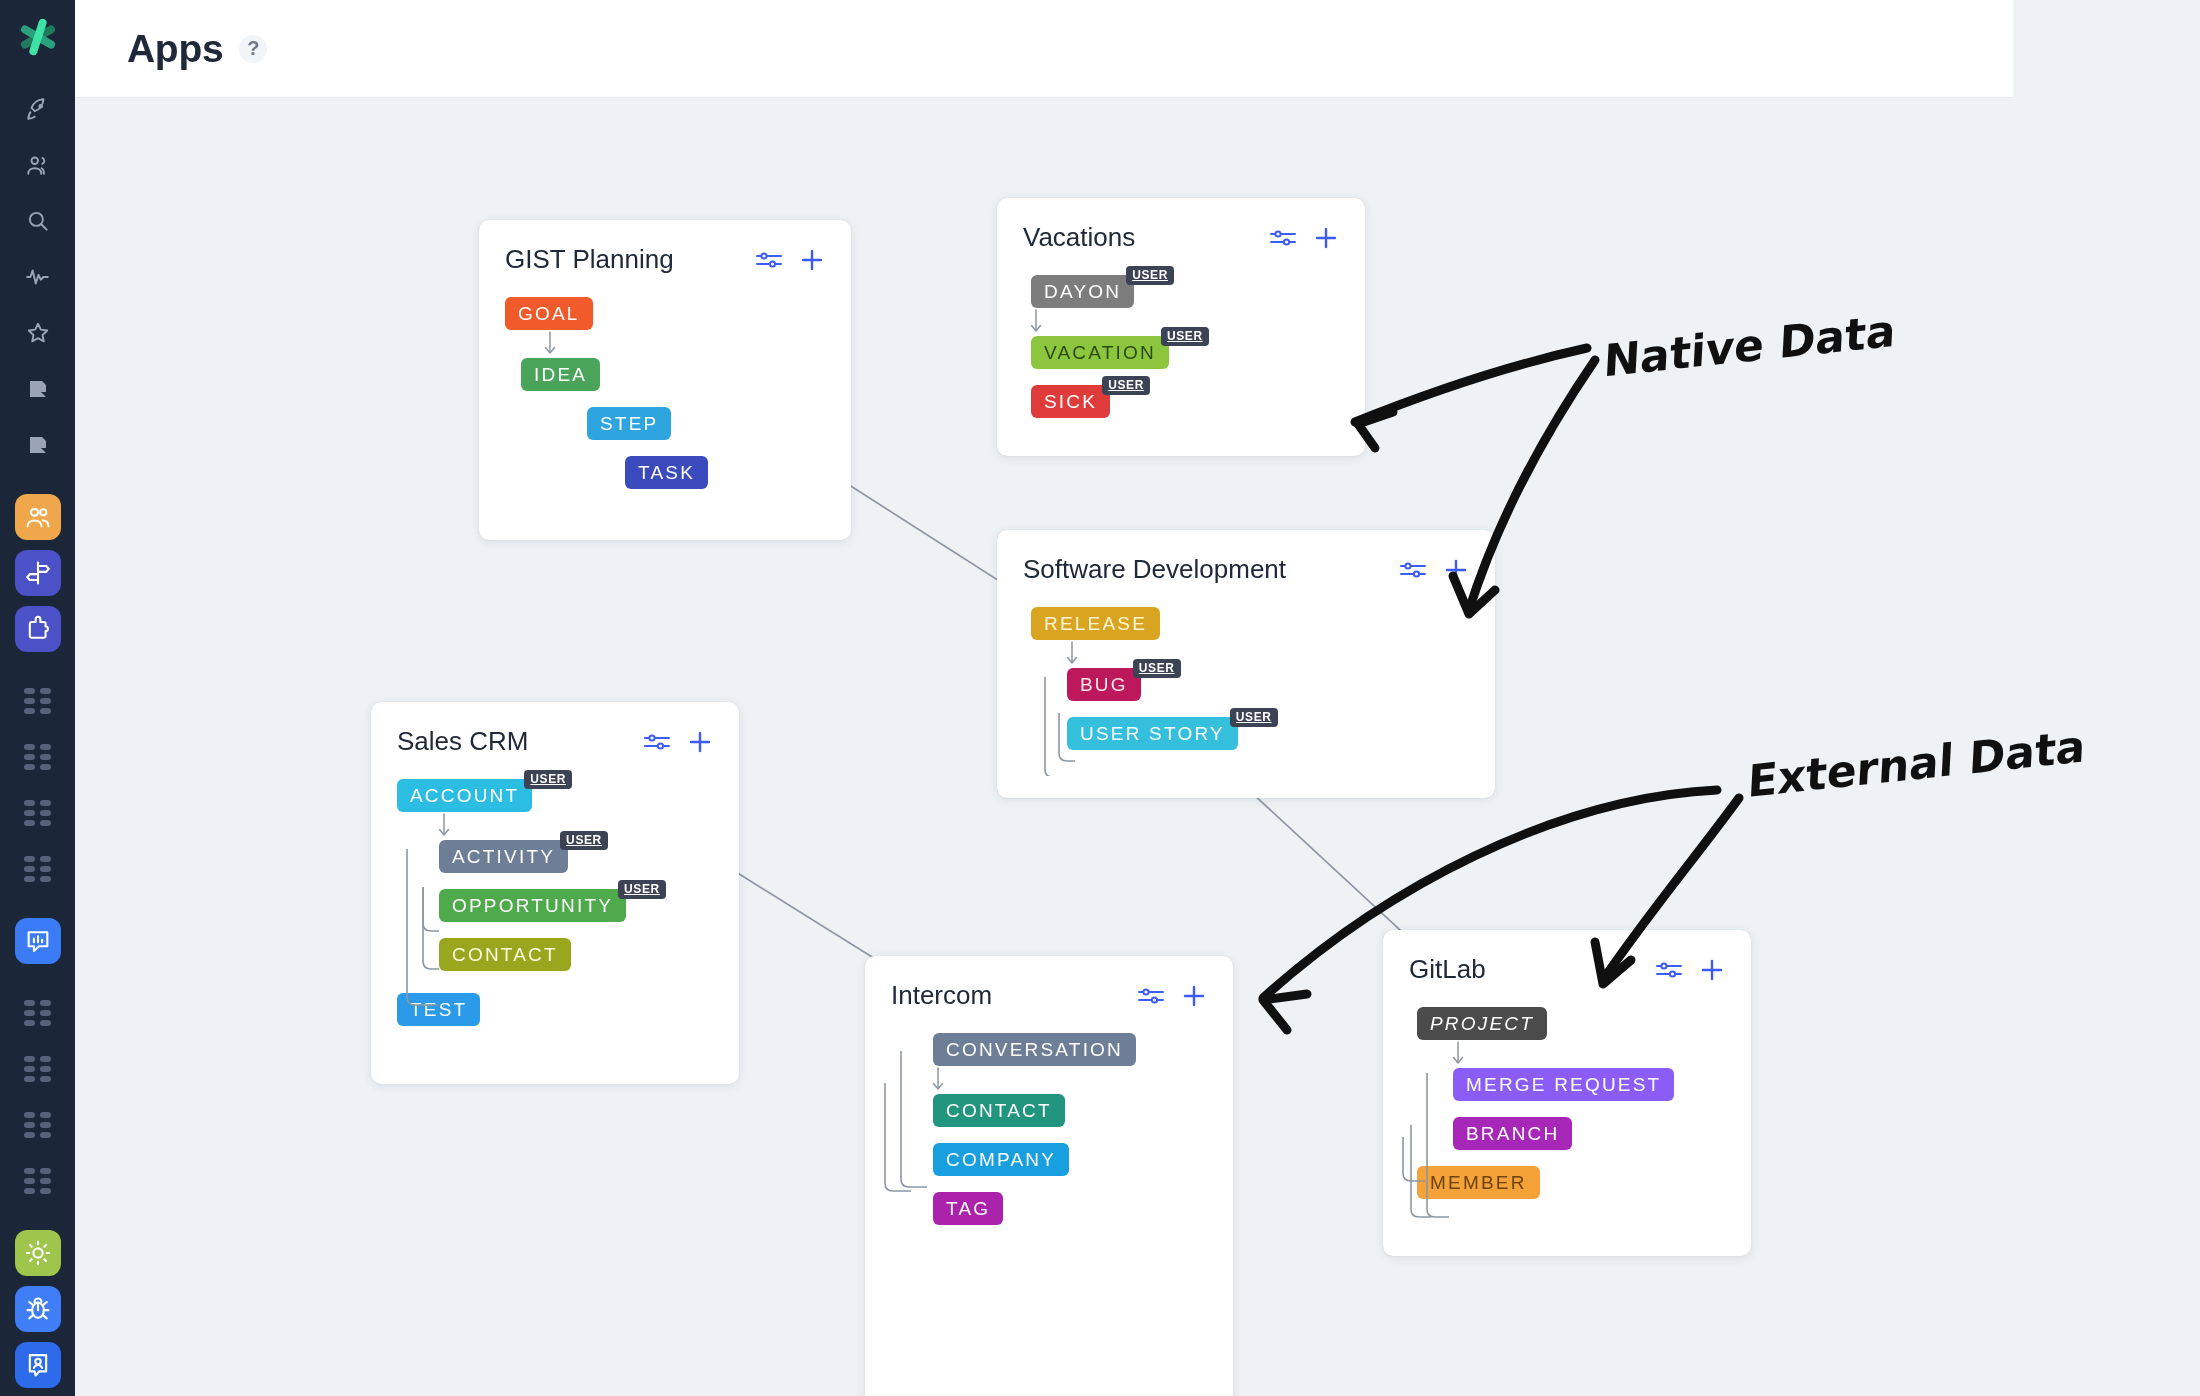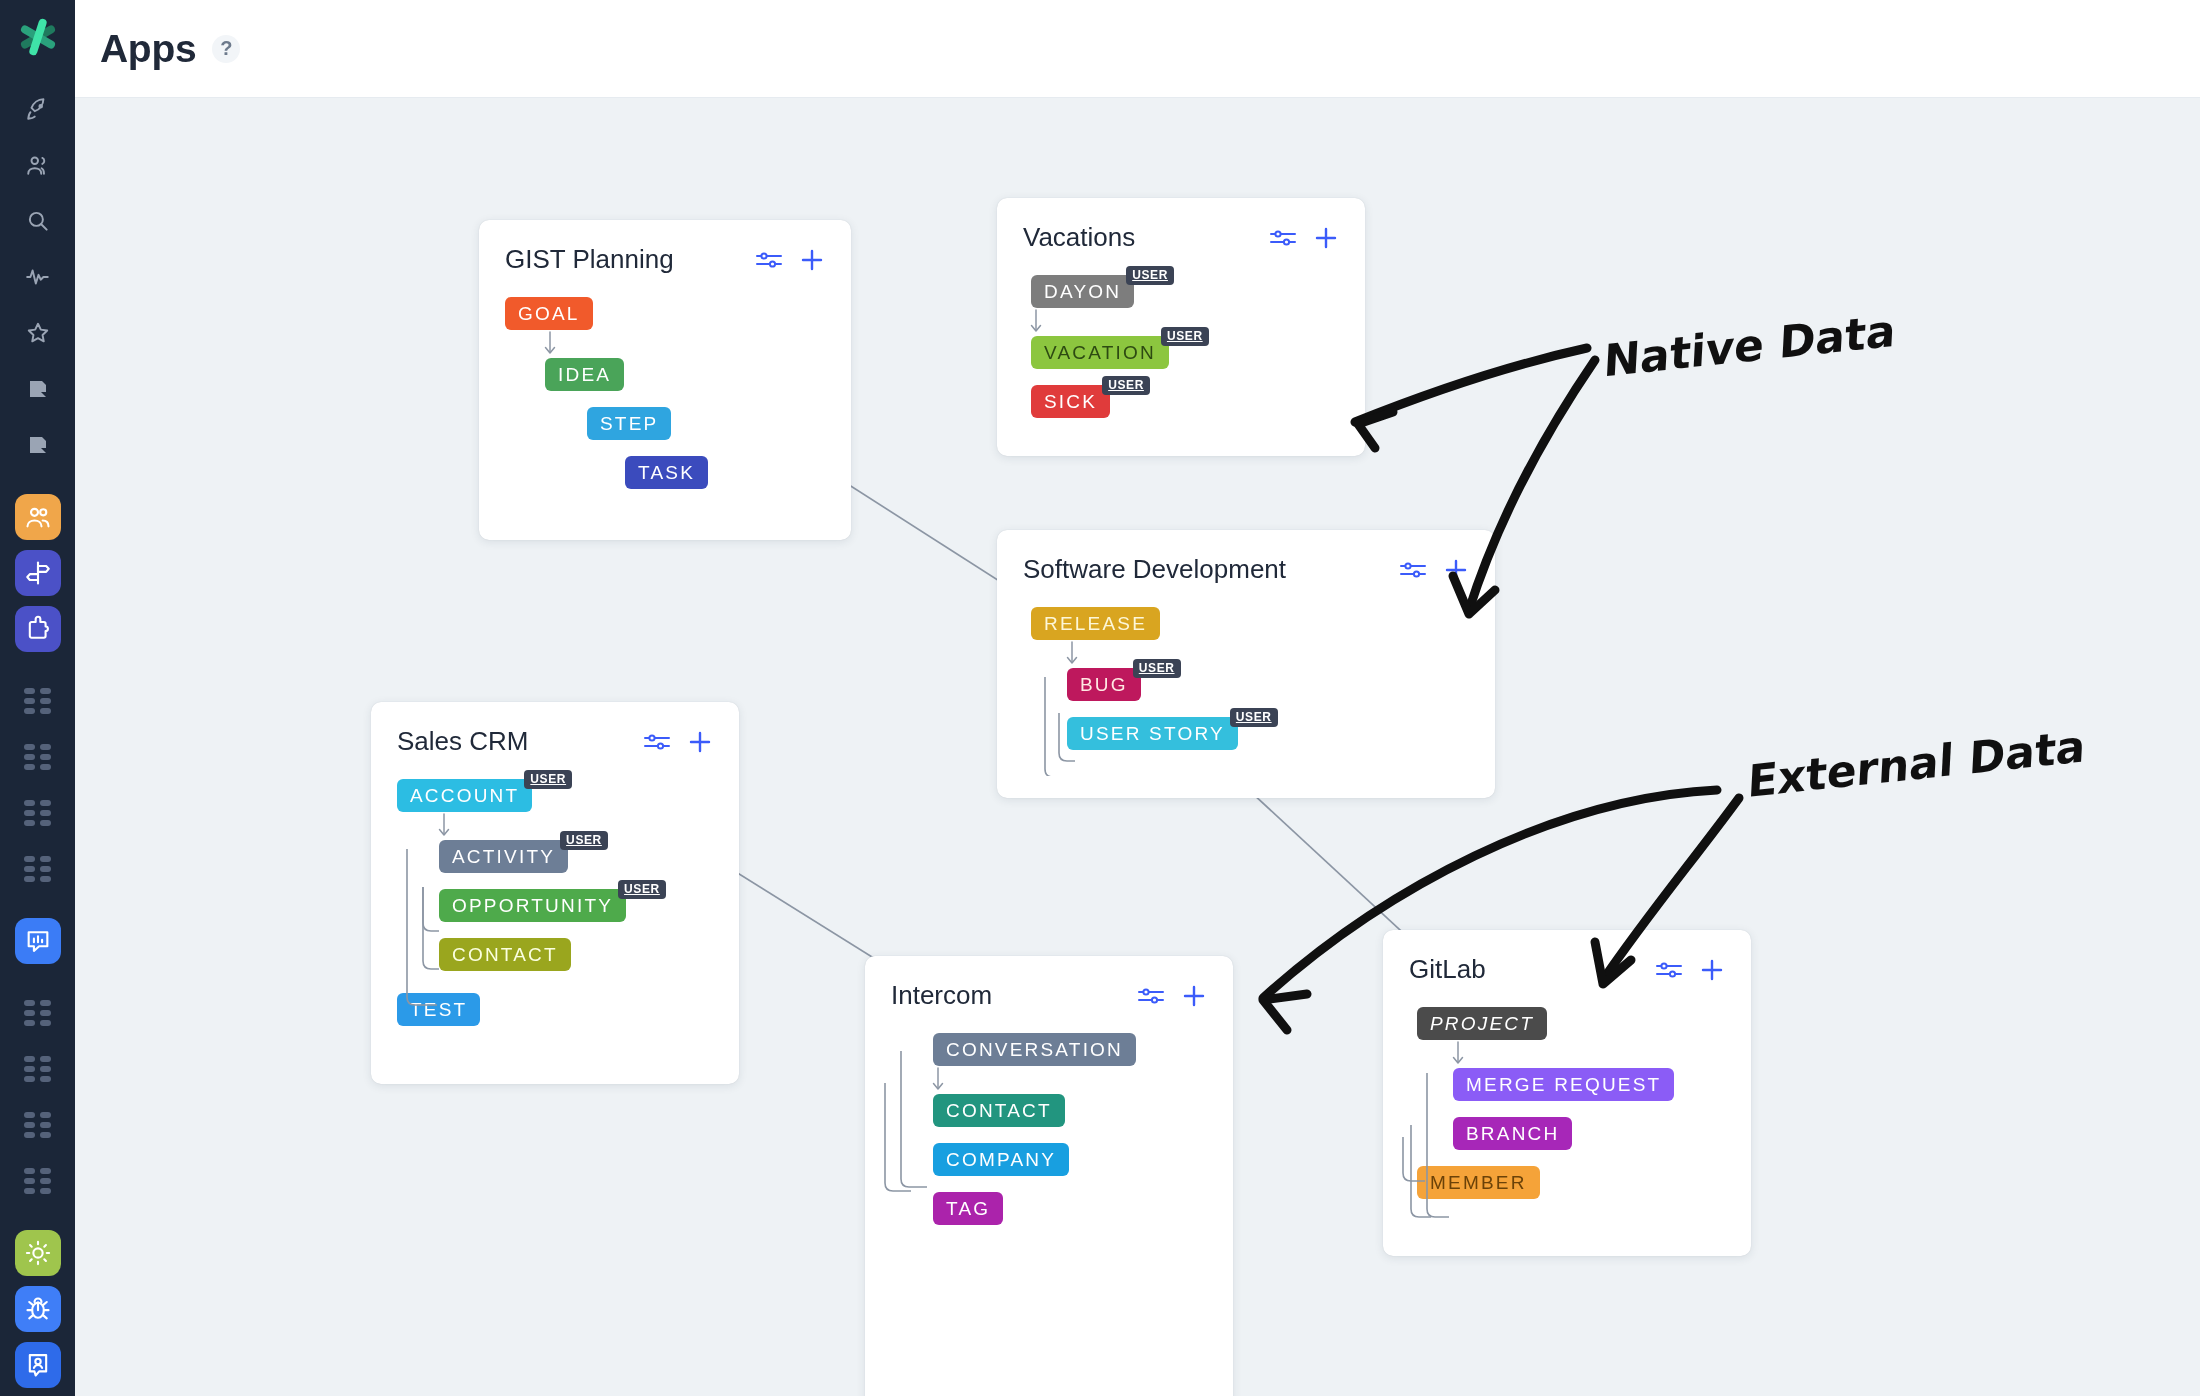--- a/index.html
+++ b/index.html
@@ -33,24 +33,24 @@
   .sb-item.tile-green   { background: #9fc54d; }
   .sb-item.tile-bug     { background: #3f7ef7; }
   .sb-item.tile-badge   { background: #2e6bea; }
   .sb-grid { display: grid; grid-template-columns: 1fr 1fr; gap: 4px 5px; }
   .sb-grid i { display: block; width: 11px; height: 6px; border-radius: 3px; background: #55627a; }
   .sb-gap { height: 16px; }
 
   
   #header {
     position: absolute; left: 75px; top: 0;
-    width: 2125px; height: 98px;
+    width: 1938px; height: 98px;
     background: #ffffff;
     display: flex; align-items: center;
-    padding-left: 25px;
+    padding-left: 52px;
     border-bottom: 1px solid #e6ebf0;
     z-index: 40;
   }
   #page-title { font-size: 39px; font-weight: 700; color: #202939; letter-spacing: -0.3px; }
   #help-badge {
     margin-left: 16px; width: 28px; height: 28px; border-radius: 50%;
     background: #f2f5f8; color: #6d7a8c; font-size: 20px; font-weight: 700;
     display: flex; align-items: center; justify-content: center;
   }
 
@@ -371,21 +371,21 @@
           <div class="card-body">
             <div class="chip-row" style="margin-left: 0px;">
               <div class="chip" style="background: rgb(241, 90, 43); color: rgb(255, 255, 255);">GOAL</div>
             </div>
             <div style="margin-left: 36px; height: 28px;">
               <svg class="v-arrow" width="18" height="28" viewBox="0 0 18 28" fill="none" stroke="#8c96a4" stroke-width="1.5" stroke-linecap="round" stroke-linejoin="round">
  <path d="M9 2v20"></path>
                 <path d="M4.5 17.5L9 23l4.5-5.5"></path>
               </svg>
             </div>
-            <div class="chip-row" style="margin-left: 40px;">
+            <div class="chip-row" style="margin-left: 16px;">
               <div class="chip" style="background: rgb(74, 164, 89); color: rgb(255, 255, 255);">IDEA</div>
             </div>
             <div style="height: 16px;"></div>
             <div class="chip-row" style="margin-left: 82px;">
               <div class="chip" style="background: rgb(47, 165, 224); color: rgb(255, 255, 255);">STEP</div>
             </div>
             <div style="height: 16px;"></div>
             <div class="chip-row" style="margin-left: 120px;">
               <div class="chip" style="background: rgb(59, 75, 189); color: rgb(255, 255, 255);">TASK</div>
             </div>

